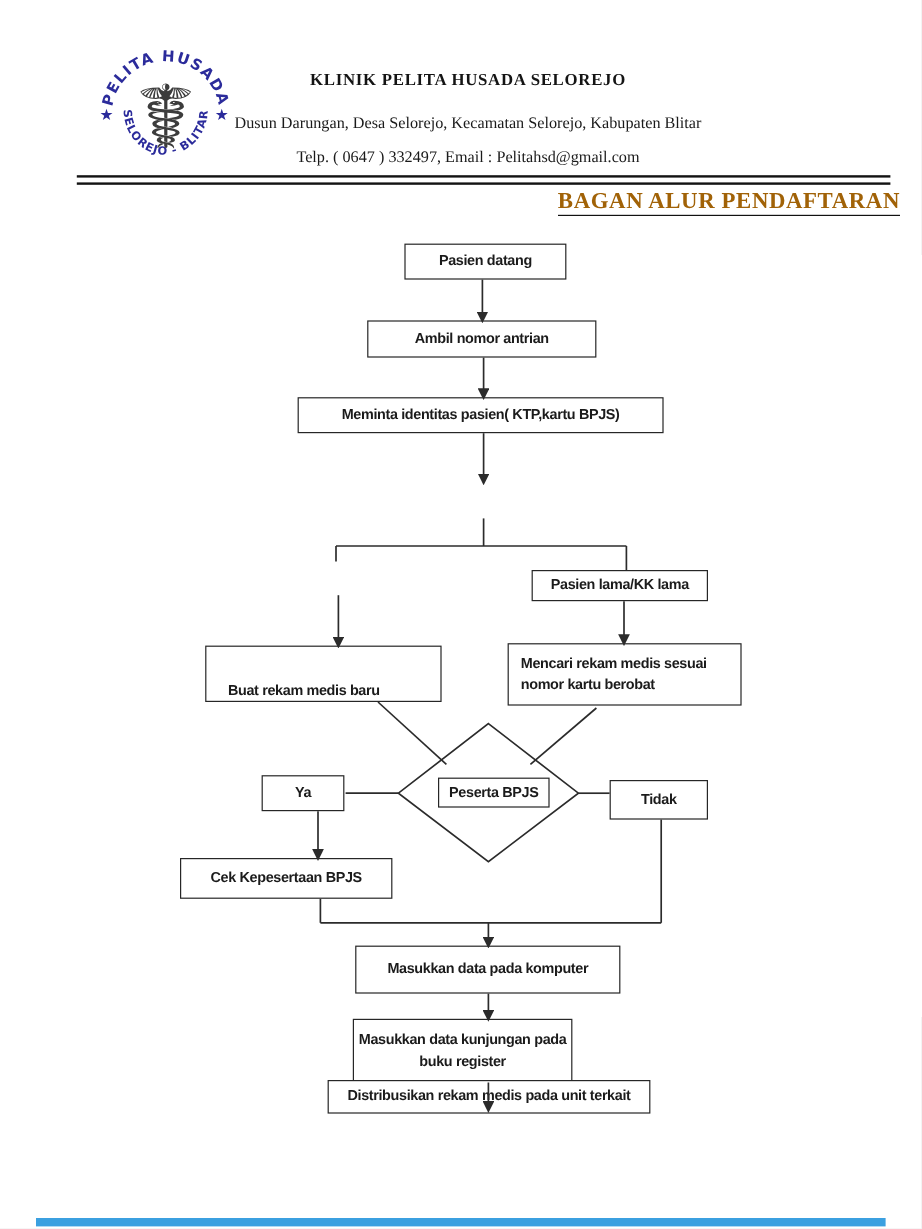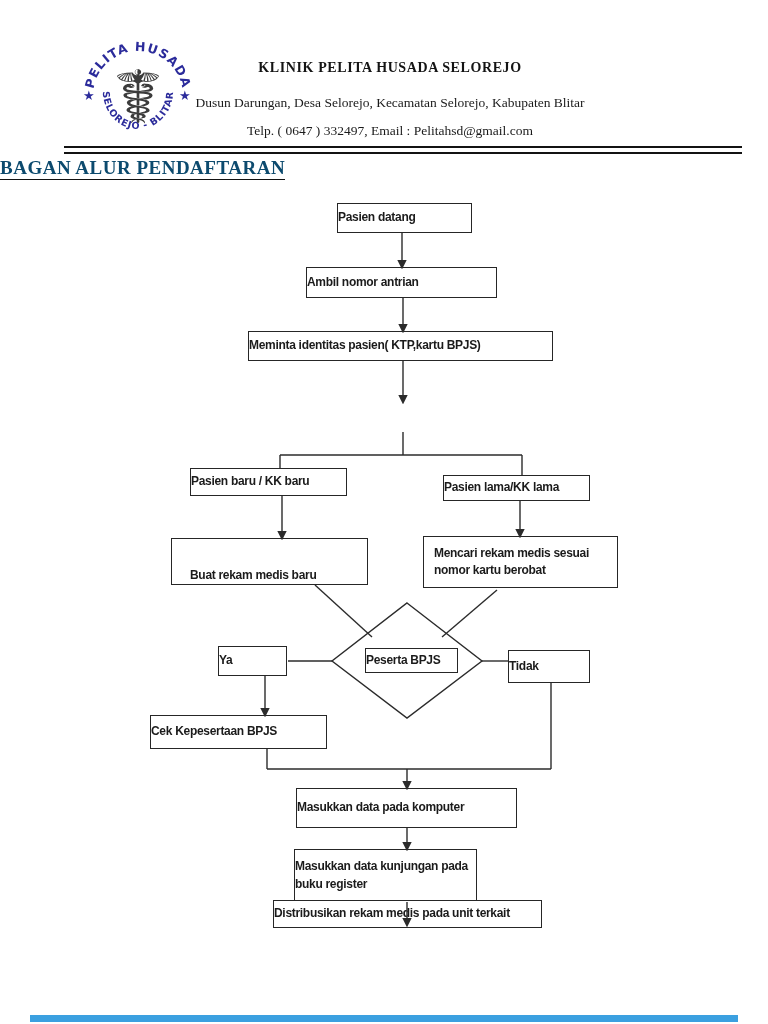--- a/index.html
+++ b/index.html
@@ -19,30 +19,30 @@
     font-family:"Liberation Serif",serif;
   }
   .clinic-name{position:absolute;left:0;width:100%;top:60px;font-size:14px;font-weight:bold;letter-spacing:0.6px;color:#141414;}
   .clinic-address{position:absolute;left:0;width:100%;top:95px;font-size:13.5px;color:#1a1a1a;}
   .clinic-contact{position:absolute;left:0;width:100%;top:123px;font-size:13.5px;color:#1a1a1a;}
   .double-rule{
     position:absolute;left:64px;top:146px;width:678px;height:4px;
     border-top:2.5px solid #131313;border-bottom:2px solid #131313;
   }
   .doc-title{
-    position:absolute;left:0;top:157px;width:750px;text-align:left;
-    font-family:"Liberation Serif",serif;font-size:19px;font-weight:bold;letter-spacing:0.5px;color:#0c4a6e;
+    position:absolute;left:0;top:157px;width:750px;text-align:right;
+    font-family:"Liberation Serif",serif;font-size:19px;font-weight:bold;letter-spacing:0.5px;color:#a16207;
   }
   .doc-title span{border-bottom:1.6px solid #111;padding-bottom:1px;}
   
   .chart{position:absolute;left:0;top:0;width:768px;height:1024px;}
   .node{
     position:absolute;box-sizing:border-box;background:#fff;
     border:1.5px solid #262626;
-    display:flex;flex-direction:column;justify-content:center;align-items:flex-start;
+    display:flex;flex-direction:column;justify-content:center;align-items:center;
     font-size:12px;font-weight:bold;letter-spacing:-0.3px;color:#1b1b1b;
     line-height:1.45;white-space:nowrap;z-index:2;
   }
   .node.align-left{align-items:flex-start;}
   .connectors{position:absolute;left:0;top:0;width:768px;height:1024px;z-index:3;pointer-events:none;}
   
   .bottom-bar{position:absolute;left:30px;top:1015px;width:708px;height:7px;background:#3ba0e0;}
 </style>
 </head>
 <body>
@@ -87,23 +87,20 @@
 
     <div class="node" style="left:306px;top:267px;width:191px;height:31px">
       <span>Ambil nomor antrian</span>
     </div>
 
     <div class="node" style="left:248px;top:331px;width:305px;height:30px">
       <span>Meminta identitas pasien( KTP,kartu BPJS)</span>
     </div>
 
 
-    <div class="node" style="left:190px;top:468px;width:157px;height:28px">
-      <span>Pasien baru / KK baru</span>
-    </div>
 
     <div class="node" style="left:443px;top:475px;width:147px;height:26px">
       <span>Pasien lama/KK lama</span>
     </div>
 
     <div class="node align-left" style="left:171px;top:538px;width:197px;height:47px;padding:5px 0 0 18px;justify-content:flex-end">
       <span>Buat rekam medis baru</span>
     </div>
 
     <div class="node align-left" style="left:423px;top:536px;width:195px;height:52px;padding-left:10px">

